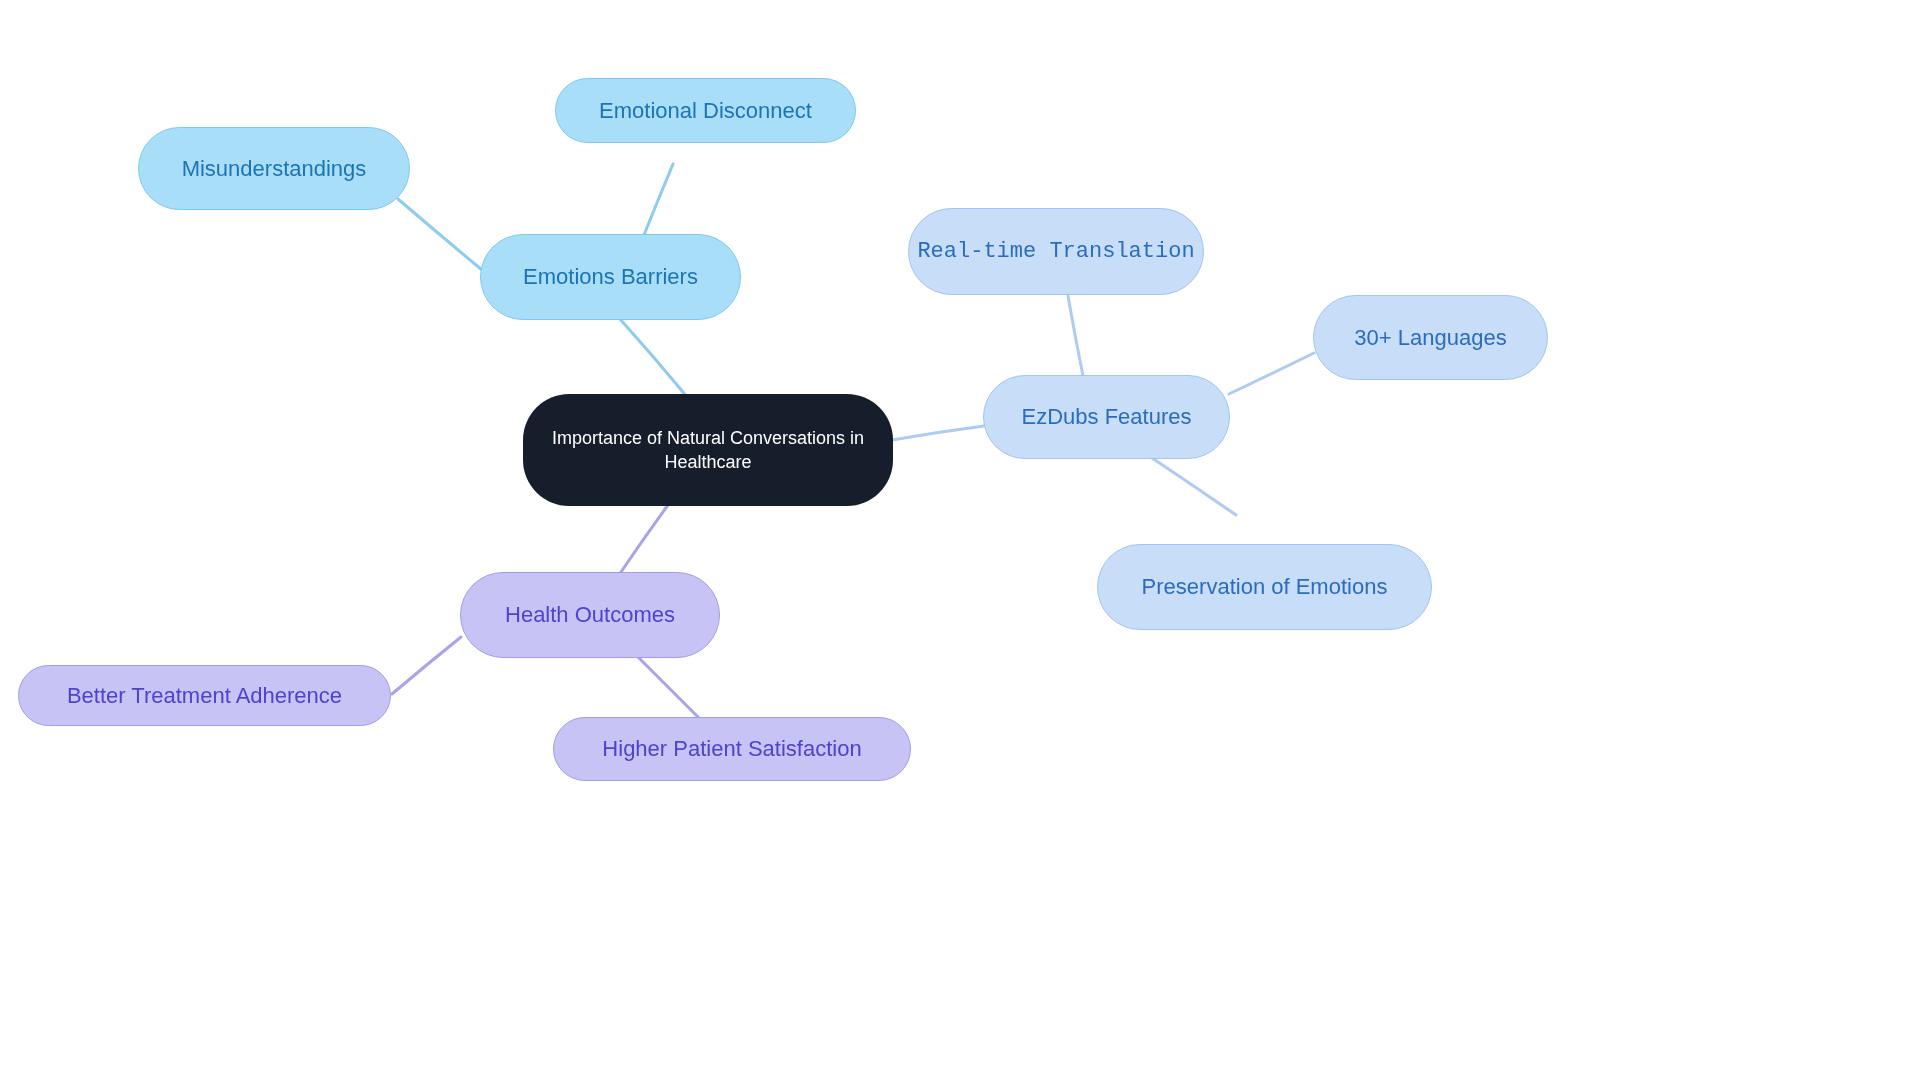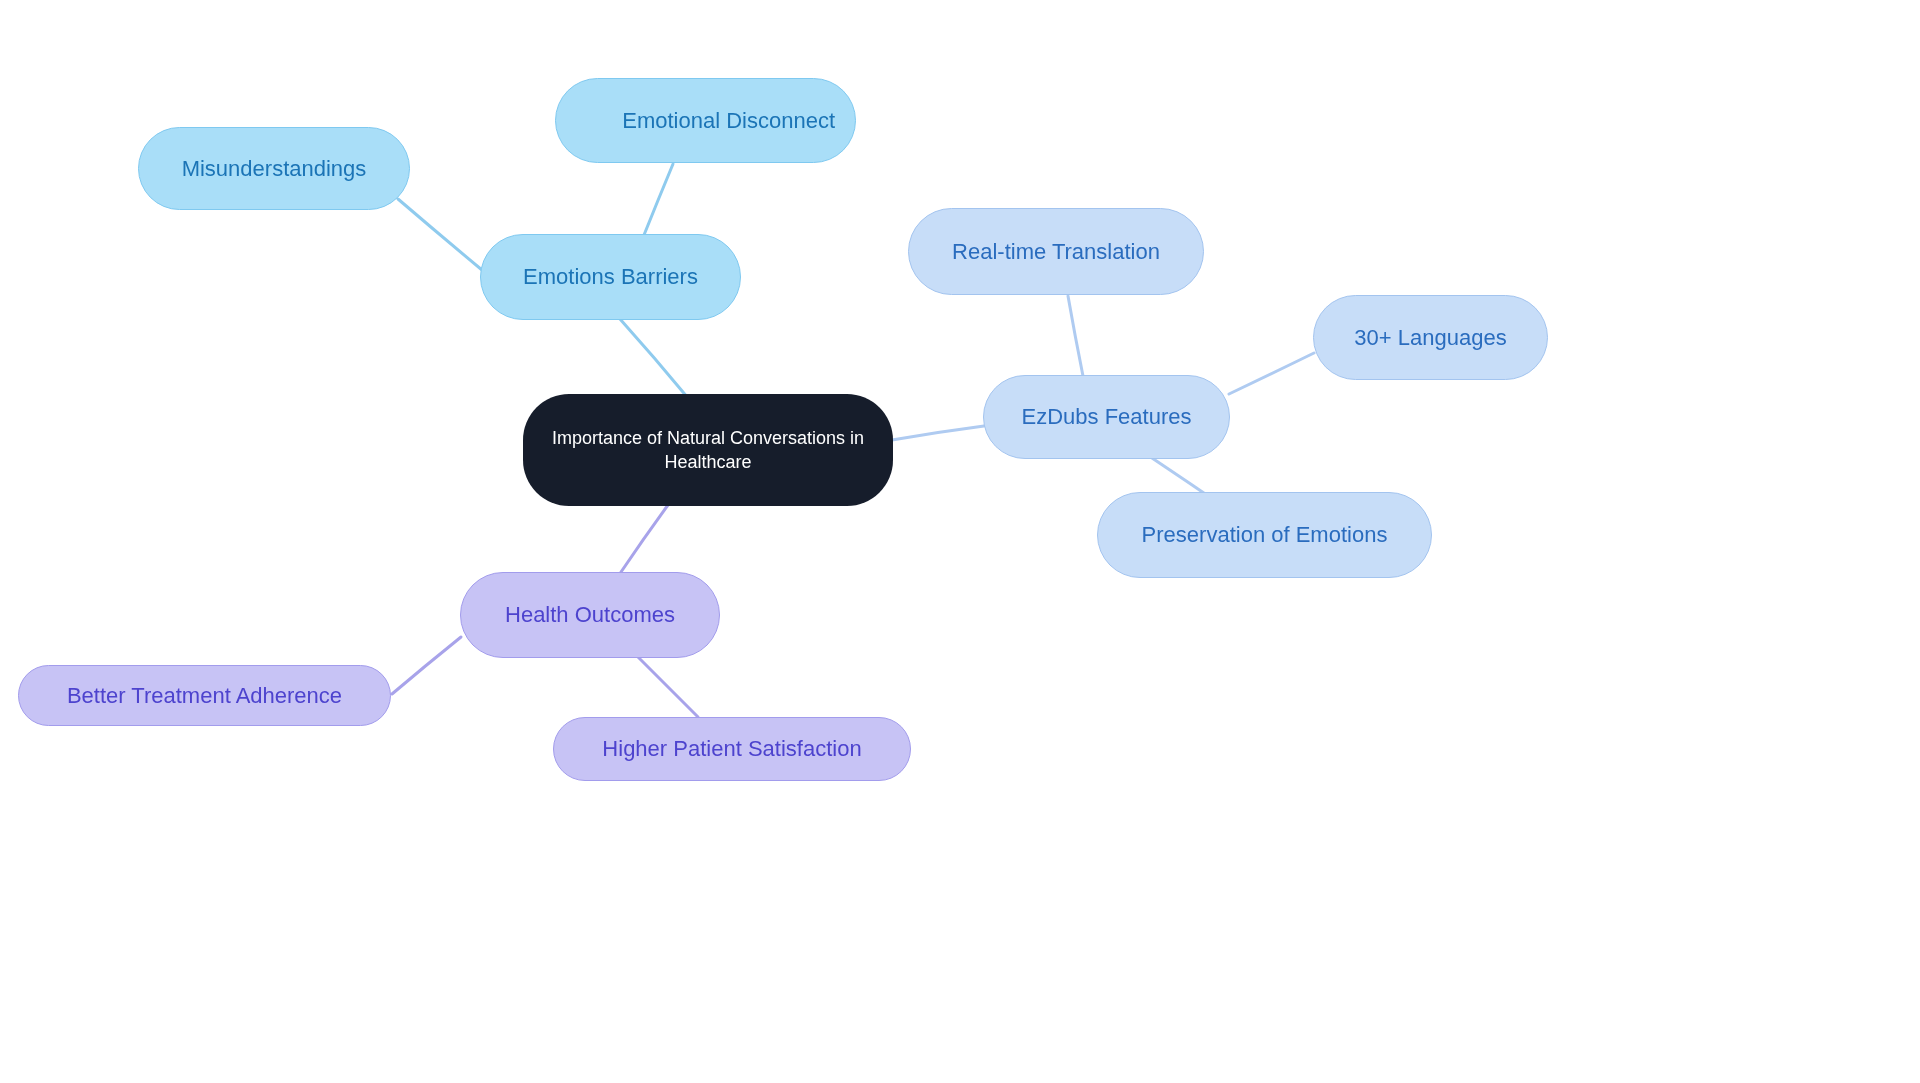--- a/index.html
+++ b/index.html
@@ -64,25 +64,25 @@
     color: var(--ezdubs_text);
   }
   .node-purple {
     background: var(--purple_fill);
     border: 1px solid var(--purple_border);
     color: var(--purple_text);
   }
 
   .pos-language-barriers     { left: 480px;  top: 234px; width: 261px; height: 86px; }
   .pos-misunderstandings     { left: 138px;  top: 127px; width: 272px; height: 83px; }
-  .pos-emotional-disconnect  { left: 555px;  top: 78px;  width: 301px; height: 85px; justify-content: flex-end; }
-  .pos-real-time-translation { left: 908px;  top: 208px; width: 296px; height: 87px; }
+  .pos-emotional-disconnect  { left: 555px;  top: 78px;  width: 301px; height: 65px; }
+  .pos-real-time-translation { left: 908px;  top: 208px; width: 296px; height: 87px; font-family: Liberation Mono, monospace; }
   .pos-30-languages          { left: 1313px; top: 295px; width: 235px; height: 85px; }
   .pos-ezdubs-features       { left: 983px;  top: 375px; width: 247px; height: 84px; }
-  .pos-preservation-emotions { left: 1097px; top: 492px; width: 335px; height: 86px; }
+  .pos-preservation-emotions { left: 1097px; top: 544px; width: 335px; height: 86px; }
   .pos-health-outcomes       { left: 460px;  top: 572px; width: 260px; height: 86px; }
   .pos-better-treatment      { left: 18px;   top: 665px; width: 373px; height: 61px; }
   .pos-higher-satisfaction   { left: 553px;  top: 717px; width: 358px; height: 64px; align-items: center; }
 </style>
 </head>
 <body>
 
 <div class="canvas">
 
   <svg class="edges" viewBox="0 0 1920 1083">

